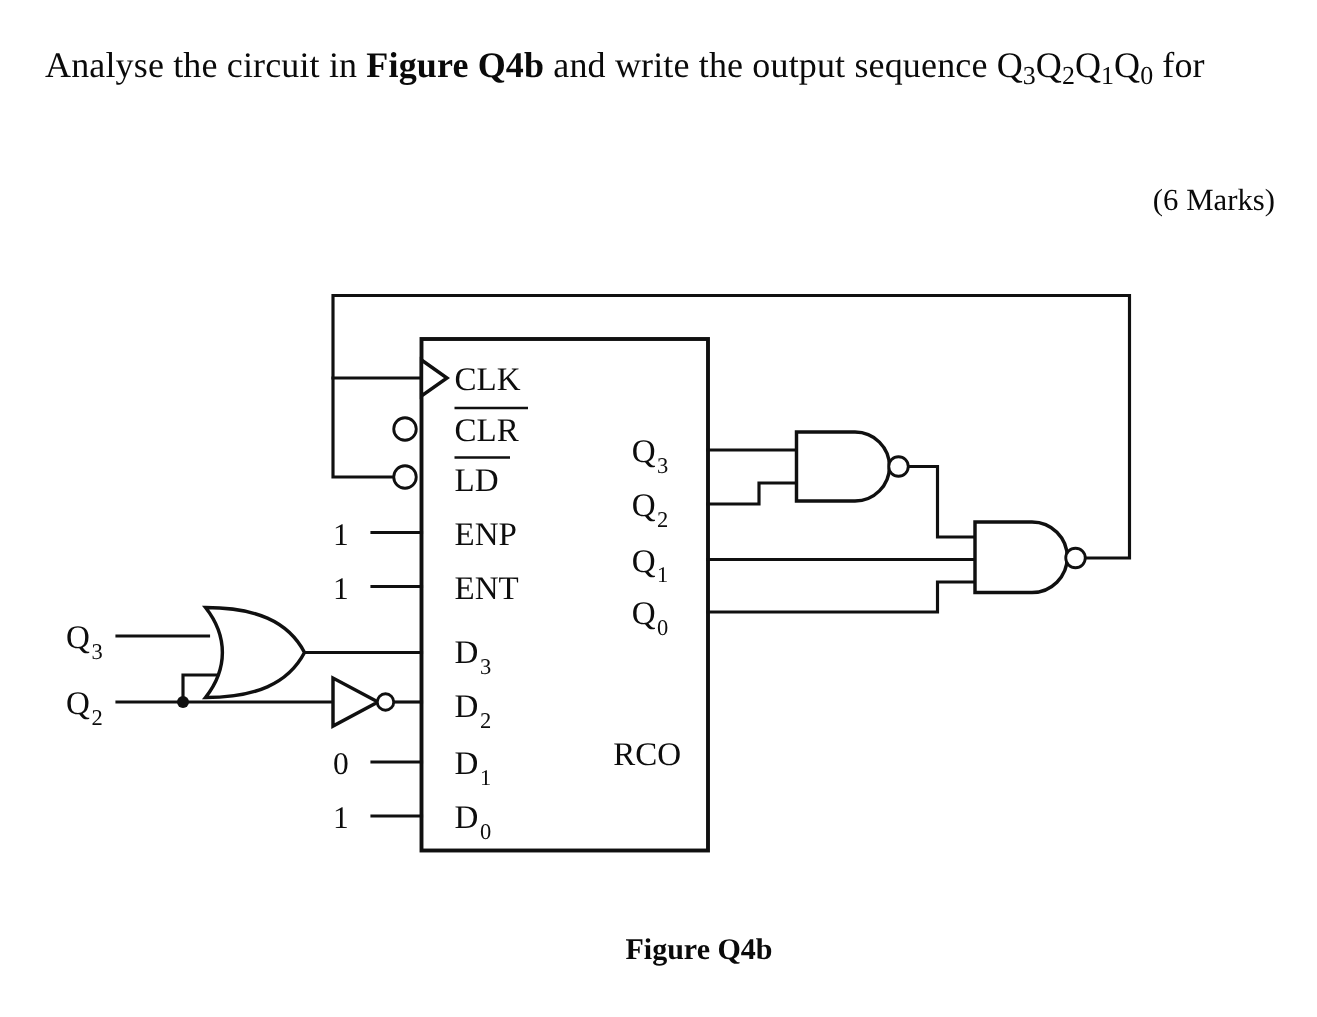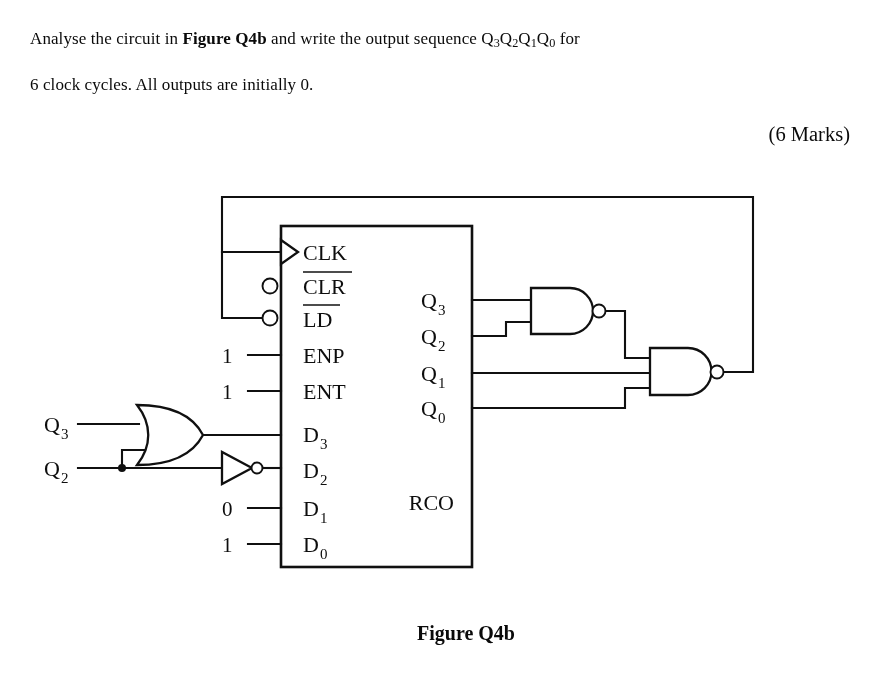--- a/index.html
+++ b/index.html
@@ -20,22 +20,22 @@
     width: 878px;
     height: 678px;
   }
   .question-block {
     position: absolute;
     left: 30px;
     top: 18px;
     width: 820px;
   }
   .q-line {
-    font-size: 17px;
-    line-height: 41px;
+    font-size: 24px;
+    line-height: 53px;
     letter-spacing: 0.1px;
     white-space: nowrap;
   }
   .q-line .bold { font-weight: bold; }
   .sub {
     font-size: 0.72em;
     vertical-align: -0.28em;
     letter-spacing: 0;
   }
   .marks {
@@ -102,21 +102,20 @@
 </style>
 </head>
 <body>
 
 <div id="page">
 
   <div class="question-block">
     <div class="q-line">
       <span>Analyse the circuit in </span><span class="bold">Figure Q4b</span><span> and write the output sequence Q</span><span class="sub">3</span><span>Q</span><span class="sub">2</span><span>Q</span><span class="sub">1</span><span>Q</span><span class="sub">0</span><span> for</span>
     </div>
-    <div class="q-line">6 clock cycles. All outputs are initially 0.</div>
   </div>
 
   <div class="marks">(6 Marks)</div>
 
   <svg class="circuit" viewBox="0 0 878 678">
 
     <path class="wire" d="M 722 372 L 753 372 L 753 197 L 222 197 L 222 318 L 262 318"></path>
 
     <rect class="icbox" x="281" y="226" width="191" height="341"></rect>
 

